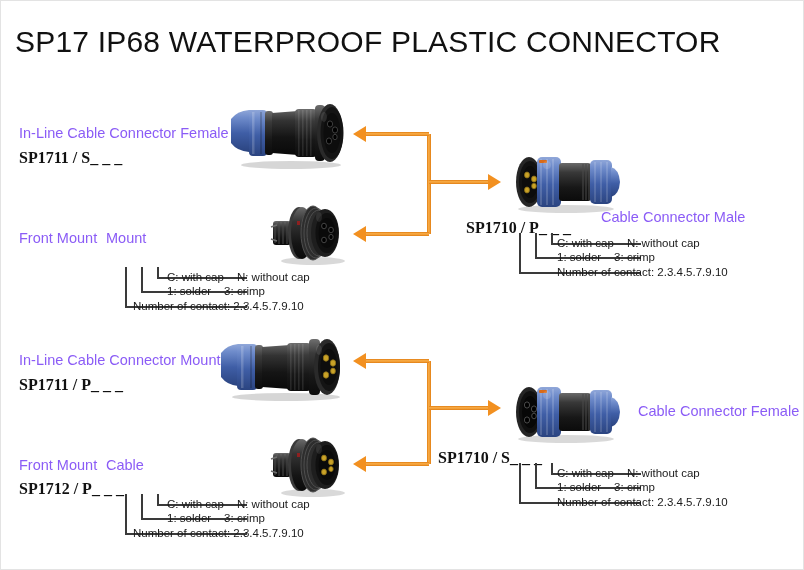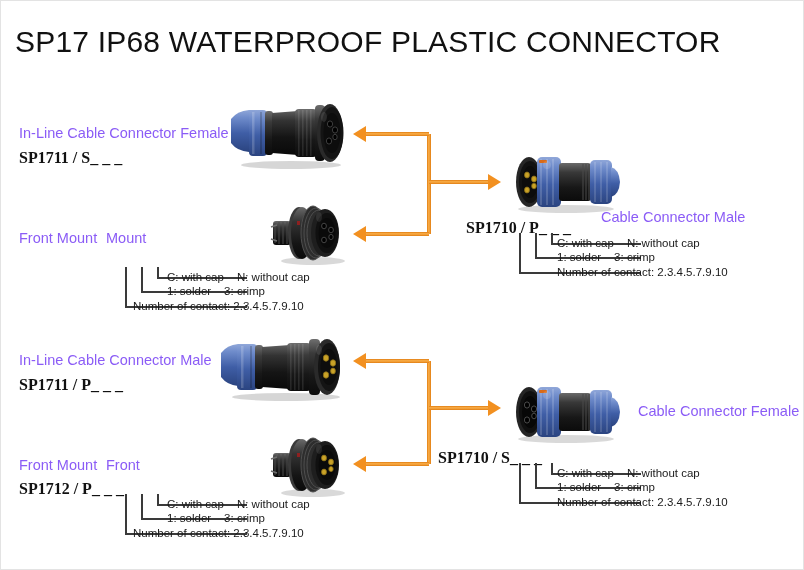--- a/index.html
+++ b/index.html
@@ -274,21 +274,21 @@
     <div class="ow oh" style="left:365px;top:131px;width:63px;"></div>
     <div class="ah left" style="left:352px;top:125px;"></div>
 
     <div class="ow oh" style="left:428px;top:179px;width:60px;"></div>
     <div class="ah right" style="left:487px;top:173px;"></div>
 
     <div class="ow oh" style="left:365px;top:231px;width:63px;"></div>
     <div class="ah left" style="left:352px;top:225px;"></div>
   </div>
 
-  <div class="name-label" style="left:18px;top:351px;">In-Line Cable Connector Male</div>
+  <div class="name-label" style="left:18px;top:351px;">In-Line Cable Connector Mount</div>
   <div class="part-no" style="left:18px;top:375px;">
     <span>SP1711 / P</span><span class="us">_   _ _</span>
   </div>
 
   <div class="conn" style="left:218px;top:330px;width:134px;height:70px;">
     <svg width="134" height="70" viewBox="0 0 134 70">
       <defs>
         <linearGradient id="blu3" x1="0" y1="0" x2="0" y2="1">
           <stop offset="0%" stop-color="#90a7d9"></stop>
             <stop offset="18%" stop-color="#6f8ccb"></stop>
@@ -333,21 +333,21 @@
         <ellipse cx="107" cy="27" rx="2.7" ry="3.2"></ellipse>
         <ellipse cx="114" cy="32" rx="2.7" ry="3.2"></ellipse>
         <ellipse cx="107" cy="44" rx="2.7" ry="3.2"></ellipse>
         <ellipse cx="114" cy="40" rx="2.4" ry="2.9"></ellipse>
       </g>
       <ellipse cx="100" cy="19" rx="3" ry="5" fill="rgba(255,255,255,.10)"></ellipse>
     </svg>
   </div>
 
   <div class="name-label" style="left:18px;top:456px;">Front Mount</div>
-  <div class="name-label" style="left:105px;top:456px;">Front</div>
+  <div class="name-label" style="left:105px;top:456px;">Cable</div>
   <div class="part-no" style="left:18px;top:479px;font-family:Liberation Serif, serif;">
     <span>SP1712 / P</span><span class="us">_ _ _</span>
   </div>
 
   <div class="legend" style="left:0;top:0;width:804px;height:570px;">
     <div class="ln v" style="left:124px;top:493px;height:40px;"></div>
     <div class="ln h" style="left:124px;top:532px;width:122px;"></div>
     <div class="ln v" style="left:140px;top:493px;height:25px;"></div>
     <div class="ln h" style="left:140px;top:517px;width:106px;"></div>
     <div class="ln v" style="left:156px;top:493px;height:11px;"></div>

